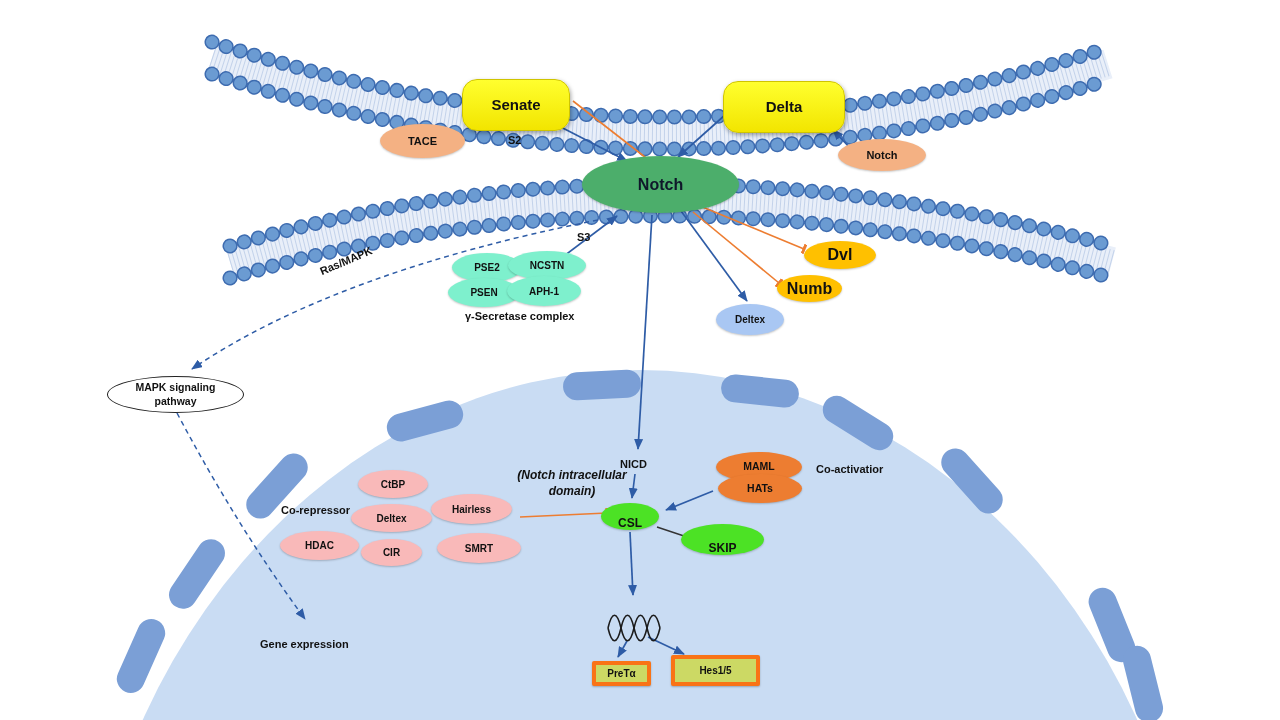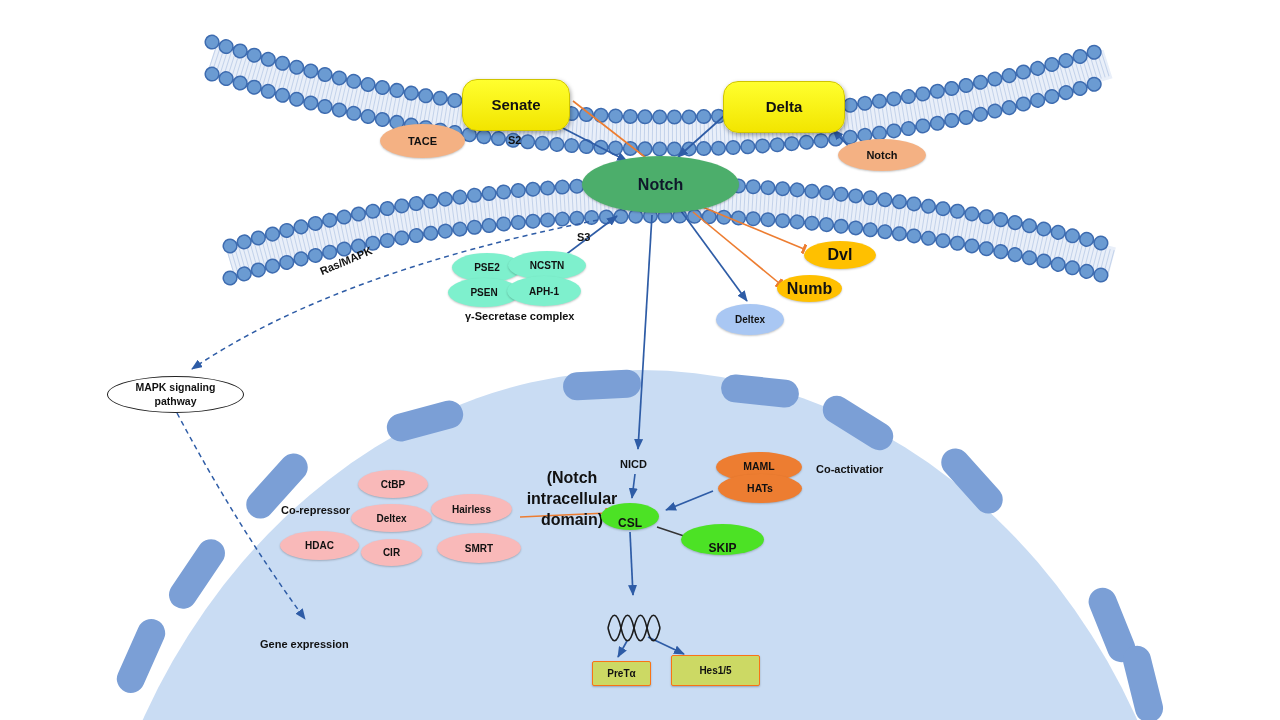--- a/index.html
+++ b/index.html
@@ -36,32 +36,32 @@
   .bgreen { background:#4ce225; font-size:12px;align-items:flex-end; }
   .pink   { background:#f9b9b9; font-size:10px; }
   .white-ellipse {
     background:#ffffff; border:1.3px solid #222;
     font-size:10.5px; line-height:1.25; padding:0 10px;
     box-shadow:none;
   }
   .tbox {
     position:absolute;
     display:flex; align-items:center; justify-content:center;
-    background:#ccd964; border:1px solid #f97316; border-radius:2px;
+    background:#ccd964; border:4px solid #f97316; border-radius:2px;
     font-weight:700; font-size:10px; color:#111;
     box-shadow:0 1px 2px rgba(0,0,0,.25);
   }
   .lbl {
     position:absolute;
     font-weight:700; color:#111; font-size:11px; white-space:nowrap;
   }
   .lbl-wrap {
     position:absolute;
-    font-weight:700; color:#111; font-size:16px;
-    text-align:center; line-height:1.3; white-space:normal;
+    font-weight:700; color:#111; font-size:12px;
+    text-align:center; line-height:1.3; white-space:normal;font-style:italic;
   }
   .rot { transform:rotate(-23deg); transform-origin:left top; }
 </style>
 </head>
 <body>
 
 <svg class="layer" width="1280" height="720" viewBox="0 0 1280 720">
   <defs>
     <marker id="mb" markerUnits="userSpaceOnUse" markerWidth="11" markerHeight="9" refX="10" refY="4.5" orient="auto">
       <path d="M0,0 L11,4.5 L0,9 Z" fill="#2e5ca6"></path>

